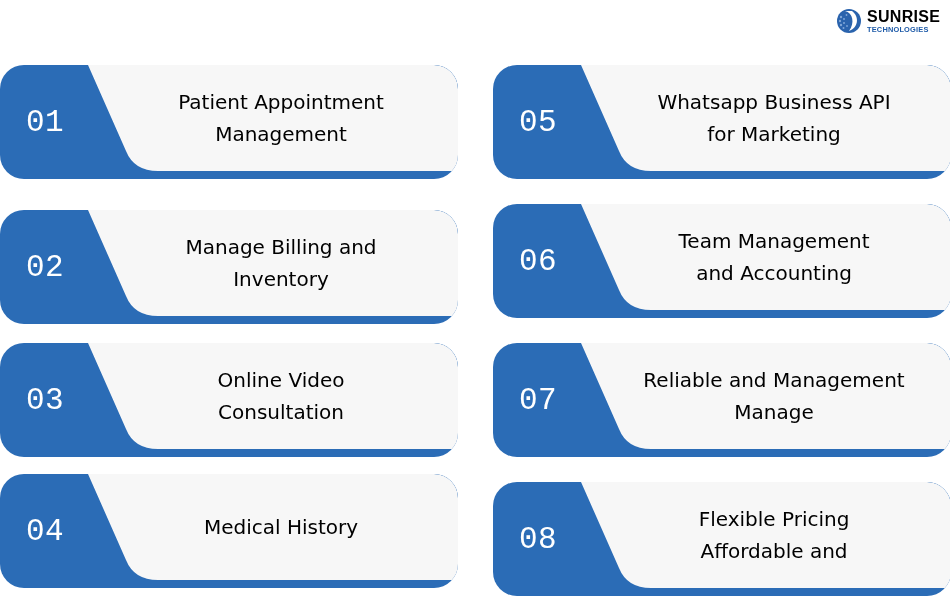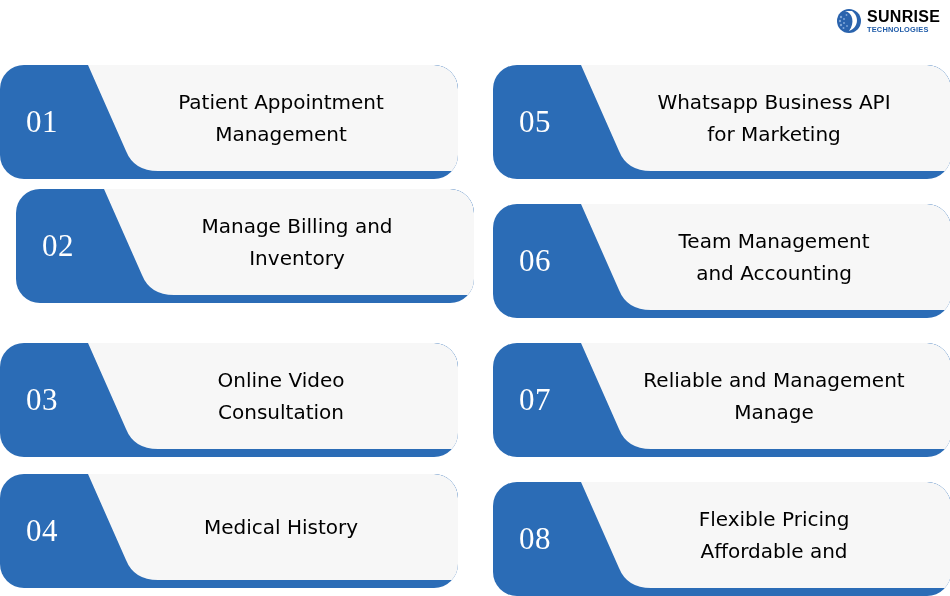--- a/index.html
+++ b/index.html
@@ -9,21 +9,21 @@
   .logo { position: absolute; left: 836px; top: 6px; width: 112px; height: 30px; display: flex; align-items: center; }
   .logo-mark { width: 26px; height: 26px; position: relative; margin-right: 5px; }
   .logo-text { display: flex; flex-direction: column; line-height: 1; }
   .logo-name { font-family: "Liberation Sans", sans-serif; font-weight: bold; font-size: 16px; color: #000000; letter-spacing: 0.3px; }
   .logo-sub { font-family: "Liberation Sans", sans-serif; font-weight: bold; font-size: 7.4px; color: #1d5aa8; letter-spacing: 0.2px; margin-top: 1px; }
 
   .card { position: absolute; width: 458px; height: 114px; border-radius: 24px; background: #2b6cb6; overflow: hidden; }
   .card .panel { position: absolute; left: 0; top: 0; width: 100%; height: 106px; }
   .card .panel svg { position: absolute; left: 0; top: 0; }
   .card .num { position: absolute; left: 26px; top: 0; height: 114px; display: flex; align-items: center;
-    font-family: Liberation Serif, serif; font-size: 31px; color: #ffffff; letter-spacing: 0.5px; }
+    font-family: Liberation Mono, monospace; font-size: 31px; color: #ffffff; letter-spacing: 0.5px; }
   .card .label { position: absolute; left: 120px; right: 16px; top: 0; height: 106px; display: flex; align-items: center; justify-content: center;
     text-align: center; font-family: "DejaVu Sans", sans-serif; font-size: 20px; line-height: 32px; color: #000000; }
   .label span { display: block; }
 </style>
 </head>
 <body>
 
 <div class="logo">
   <div class="logo-mark">
     <svg width="26" height="26" viewBox="0 0 26 26">
@@ -55,21 +55,21 @@
   </div>
   <div class="num">01</div>
   <div class="label">
       <div>
     <span>Patient Appointment</span>
     <span>Management</span>
   </div>
     </div>
 </div>
 
-<div class="card" style="left:0;top:189px;margin-left:16px;">
+<div class="card" style="left:0;top:210px;">
   <div class="panel">
     <svg width="458" height="106" viewBox="0 0 458 106">
         <path d="M88 0 H434 A24 24 0 0 1 458 24 V106 H158 Q134 106 126 86 Z" fill="#f7f7f7"></path>
       </svg>
   </div>
   <div class="num">02</div>
   <div class="label">
       <div>
     <span>Manage Billing and</span>
     <span>Inventory</span>

